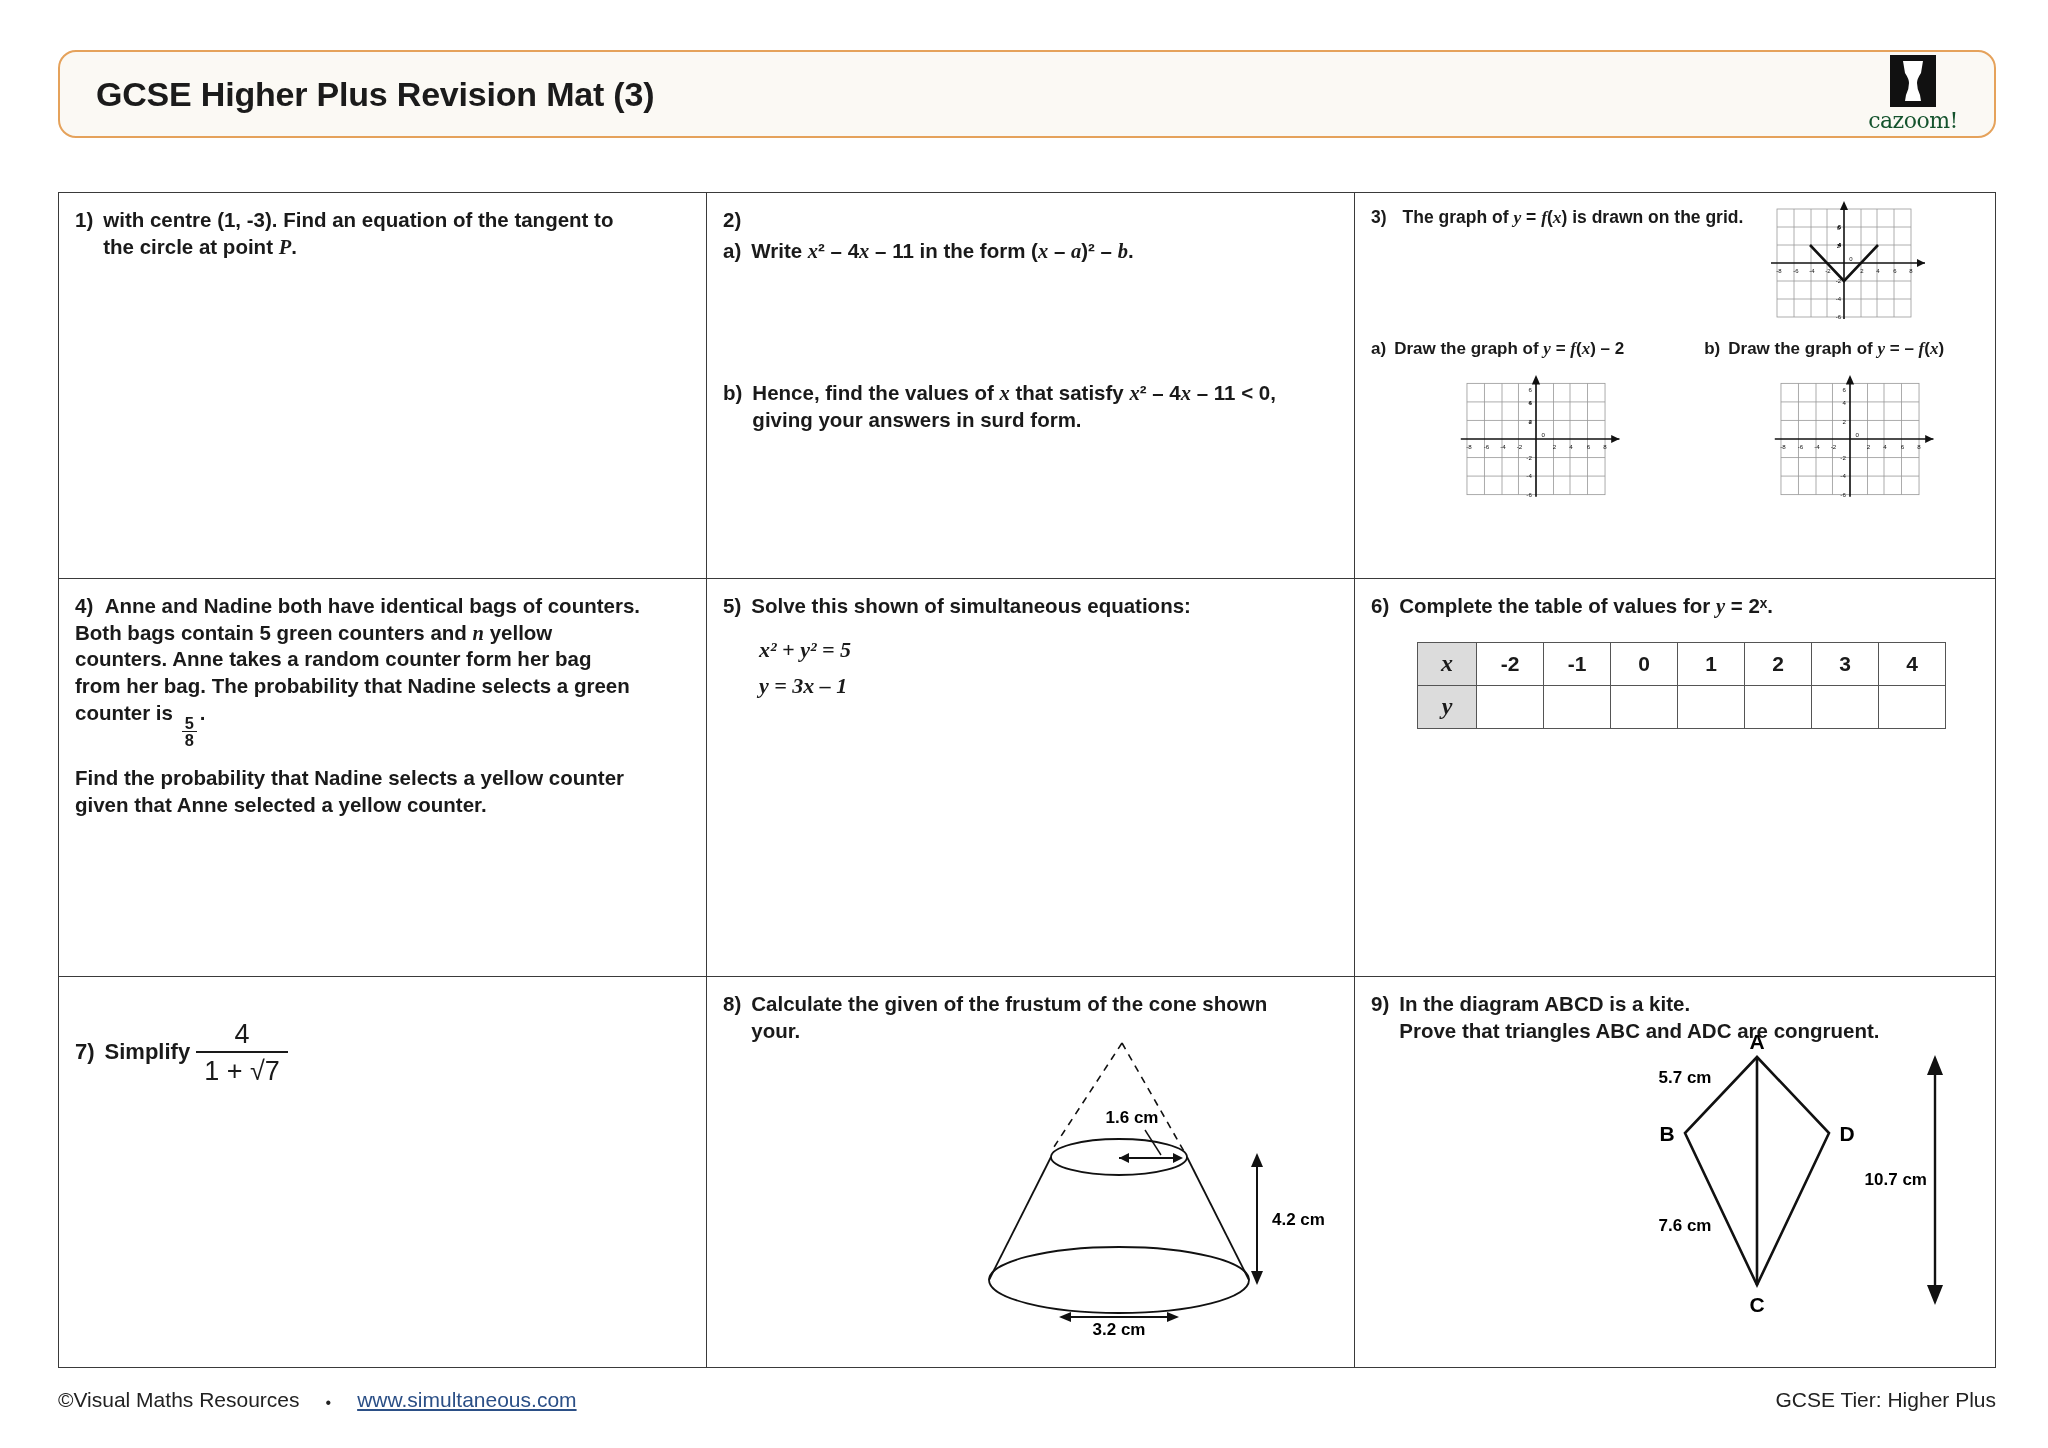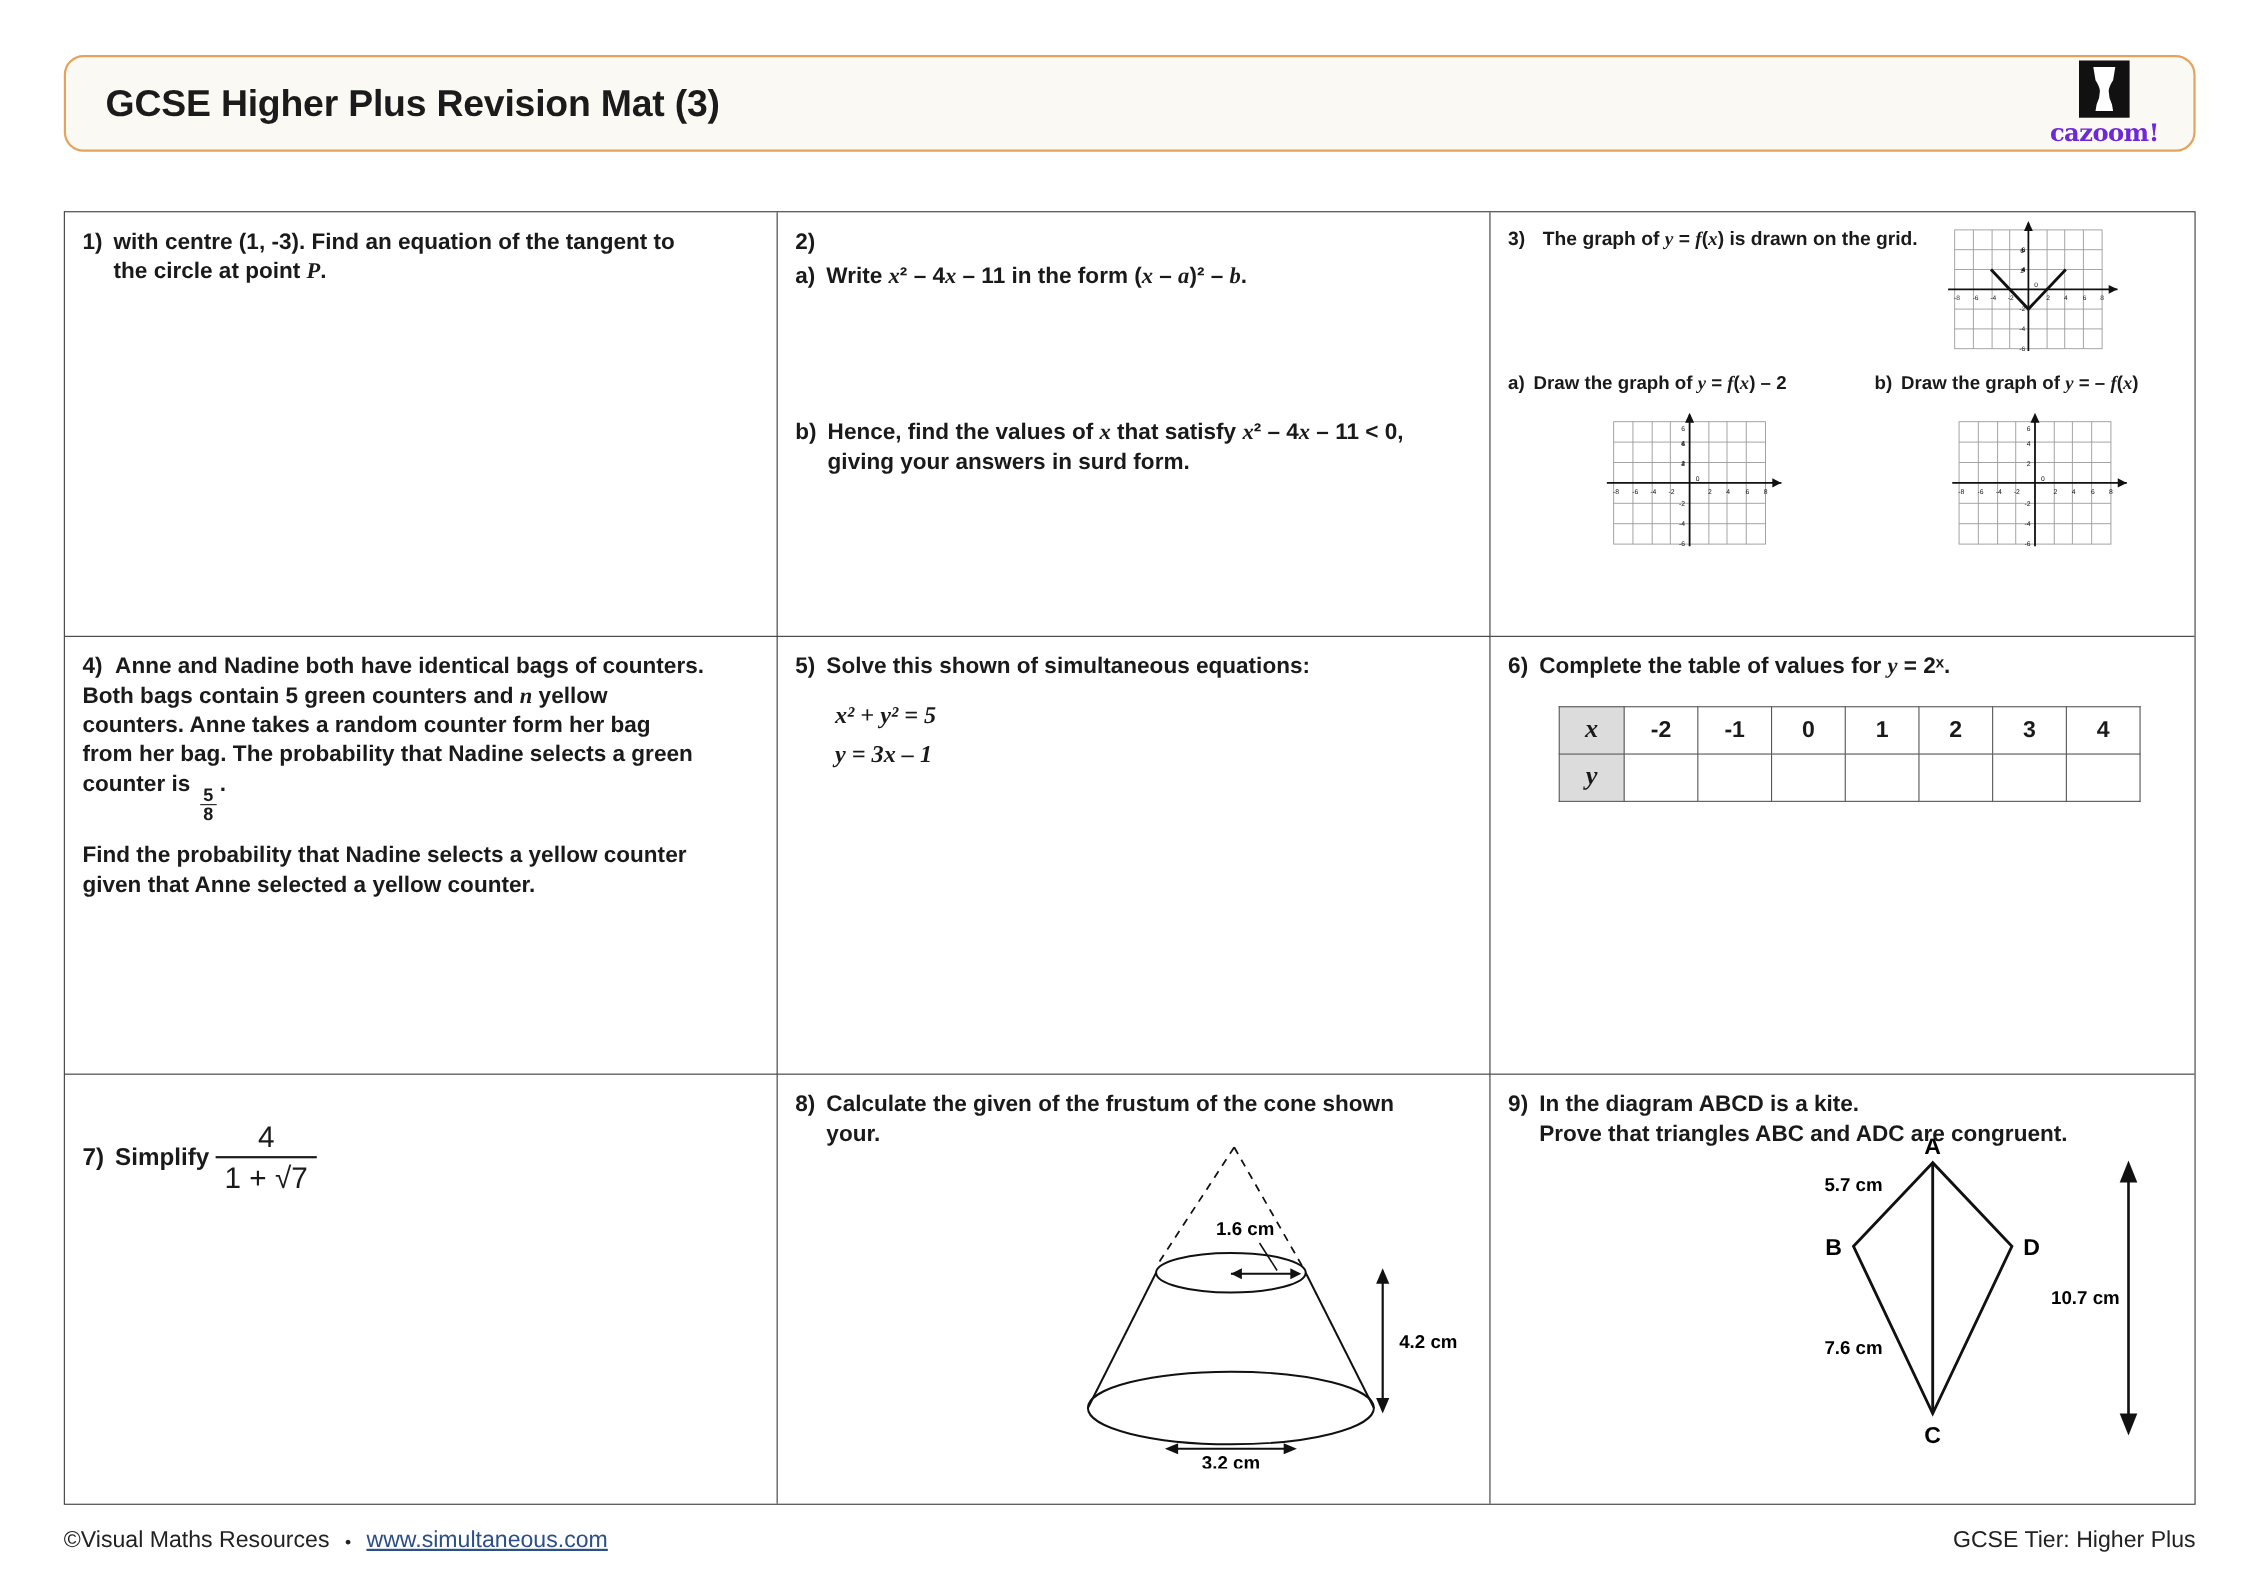--- a/index.html
+++ b/index.html
@@ -55,23 +55,23 @@
   .logo-mark {
     width: 46px;
     height: 52px;
     background: #111111;
     display: flex;
     align-items: center;
     justify-content: center;
   }
   .logo-word {
     font-size: 22px;
-    font-weight: bold;
+    font-weight: normal;
     letter-spacing: -0.5px;
-    color: #6d28d9;
+    color: #14532d;
     margin-top: 1px;
     font-family: "DejaVu Serif", serif;
   }
 
   
   .grid {
     position: absolute;
     left: 58px;
     top: 192px;
     width: 1938px;
@@ -157,21 +157,21 @@
     position: absolute;
     left: 58px;
     top: 1388px;
     width: 1938px;
     display: flex;
     justify-content: space-between;
     align-items: center;
     font-size: 21px;
     color: #222;
   }
-  .footer-left { display: flex; align-items: flex-end; gap: 14px; }
+  .footer-left { display: flex; align-items: flex-end; gap: 26px; }
   .dot { font-size: 16px; }
   .flink { color: #2b4f86; text-decoration: underline; }
 
   svg { display: block; }
   .lbltxt { font-size: 17px; font-weight: bold; font-family: "Liberation Sans", sans-serif; }
 </style>
 </head>
 <body>
 
 <div class="page">

